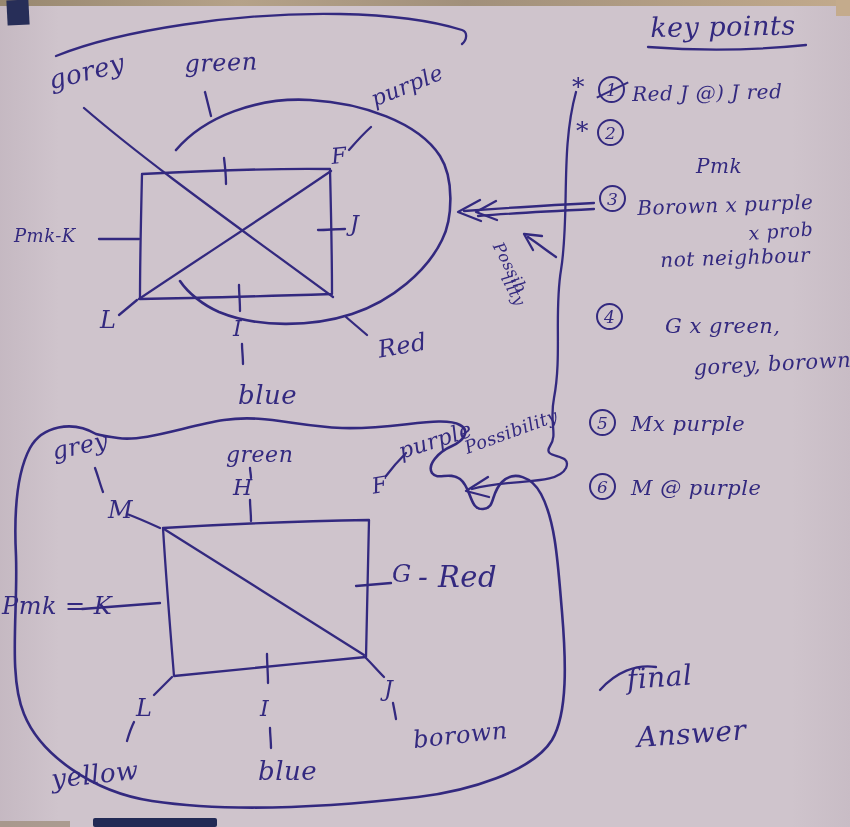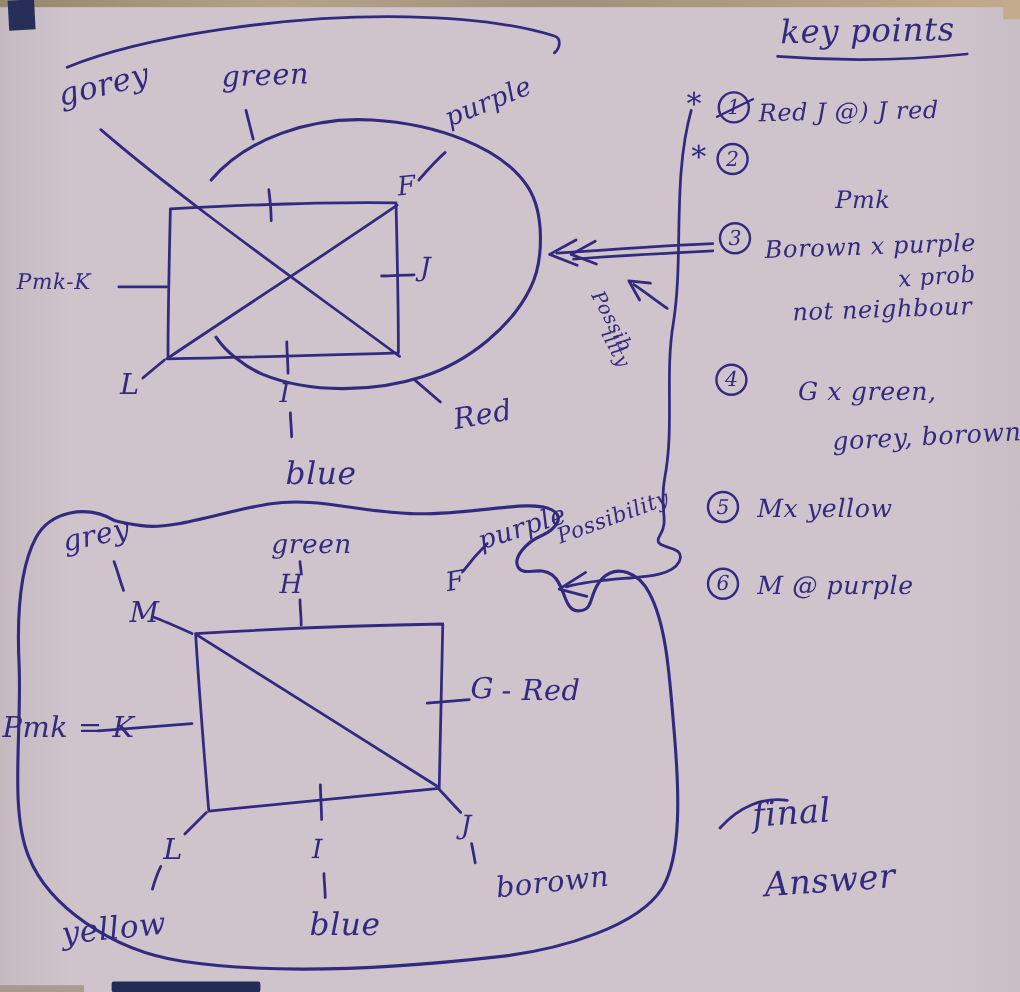--- a/index.html
+++ b/index.html
@@ -110,21 +110,21 @@
   <div class="knum" style="left:599px; top:185px;">3</div>
   <div class="lbl" style="left:637px; top:198px; font-size:20px; transform:rotate(-2deg);">Borown x purple</div>
   <div class="lbl" style="left:748px; top:224px; font-size:19px; transform:rotate(-4deg);">x prob</div>
   <div class="lbl" style="left:660px; top:250px; font-size:20px; transform:rotate(-2deg);">not neighbour</div>
 
   <div class="knum" style="left:596px; top:303px;">4</div>
   <div class="lbl" style="left:637px; top:316px; font-size:21px;margin-left:28px;">G x green,</div>
   <div class="lbl" style="left:693px; top:358px; font-size:21px; transform:rotate(-3deg);">gorey, borown</div>
 
   <div class="knum" style="left:589px; top:409px;">5</div>
-  <div class="lbl" style="left:631px; top:414px; font-size:21px;">Mx yellow</div>
+  <div class="lbl" style="left:631px; top:414px; font-size:21px;">Mx purple</div>
 
   <div class="knum" style="left:589px; top:473px;">6</div>
   <div class="lbl" style="left:631px; top:478px; font-size:21px;">M @ purple</div>
 
   <div class="lbl" style="left:46px; top:68px; font-size:26px; transform:rotate(-14deg);">gorey</div>
   <div class="lbl" style="left:184px; top:52px; font-size:24px; transform:rotate(-2deg);">green</div>
   <div class="lbl" style="left:368px; top:90px; font-size:22px; transform:rotate(-22deg);">purple</div>
   <div class="lbl" style="left:330px; top:146px; font-size:22px; transform:rotate(-6deg);">F</div>
   <div class="lbl" style="left:350px; top:213px; font-size:22px;">J</div>
   <div class="lbl" style="left:14px; top:227px; font-size:18px;">Pmk-K</div>
@@ -137,21 +137,21 @@
   <div class="lbl" style="left:512px; top:272px; font-size:16px; transform:rotate(62deg);">ility</div>
   <div class="lbl" style="left:462px; top:440px; font-size:18px; transform:rotate(-20deg);">Possibility</div>
 
   <div class="lbl" style="left:50px; top:440px; font-size:24px; transform:rotate(-12deg);">grey</div>
   <div class="lbl" style="left:108px; top:498px; font-size:24px;">M</div>
   <div class="lbl" style="left:226px; top:444px; font-size:22px;">green</div>
   <div class="lbl" style="left:233px; top:477px; font-size:22px;">H</div>
   <div class="lbl" style="left:396px; top:442px; font-size:22px; transform:rotate(-18deg);">purple</div>
   <div class="lbl" style="left:370px; top:476px; font-size:22px; transform:rotate(-10deg);">F</div>
   <div class="lbl" style="left:392px; top:562px; font-size:24px;">G</div>
-  <div class="lbl" style="left:418px; top:563px; font-size:24px;">- Red</div>
+  <div class="lbl" style="left:418px; top:563px; font-size:29px;">- Red</div>
   <div class="lbl" style="left:2px; top:594px; font-size:24px;font-style:italic;">Pmk = K</div>
   <div class="lbl" style="left:136px; top:696px; font-size:24px;">L</div>
   <div class="lbl" style="left:50px; top:766px; font-size:26px; transform:rotate(-6deg);">yellow</div>
   <div class="lbl" style="left:260px; top:698px; font-size:22px;">I</div>
   <div class="lbl" style="left:258px; top:758px; font-size:26px;">blue</div>
   <div class="lbl" style="left:384px; top:678px; font-size:22px;">J</div>
   <div class="lbl" style="left:412px; top:728px; font-size:24px; transform:rotate(-6deg);">borown</div>
 
   <div class="lbl" style="left:626px; top:666px; font-size:28px; transform:rotate(-4deg);">final</div>
   <div class="lbl" style="left:636px; top:724px; font-size:28px; transform:rotate(-4deg);">Answer</div>

